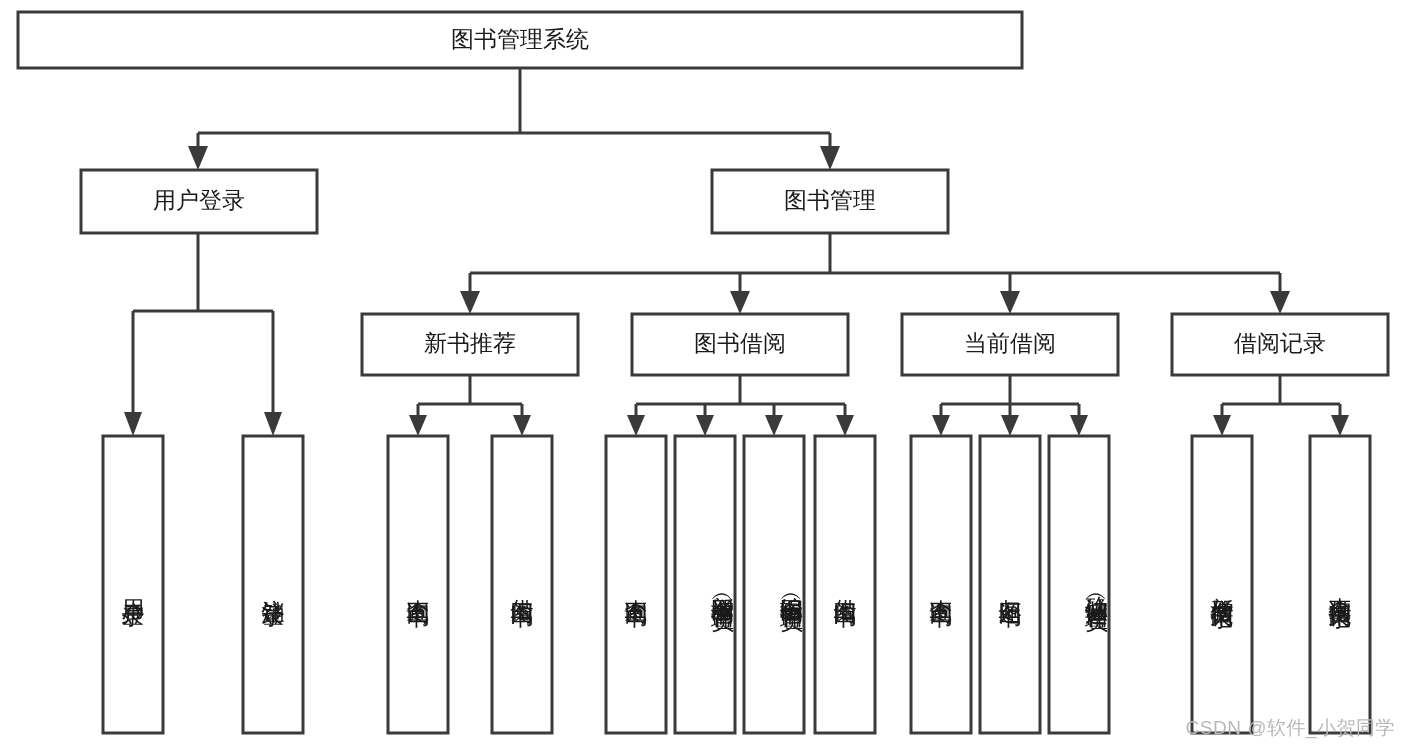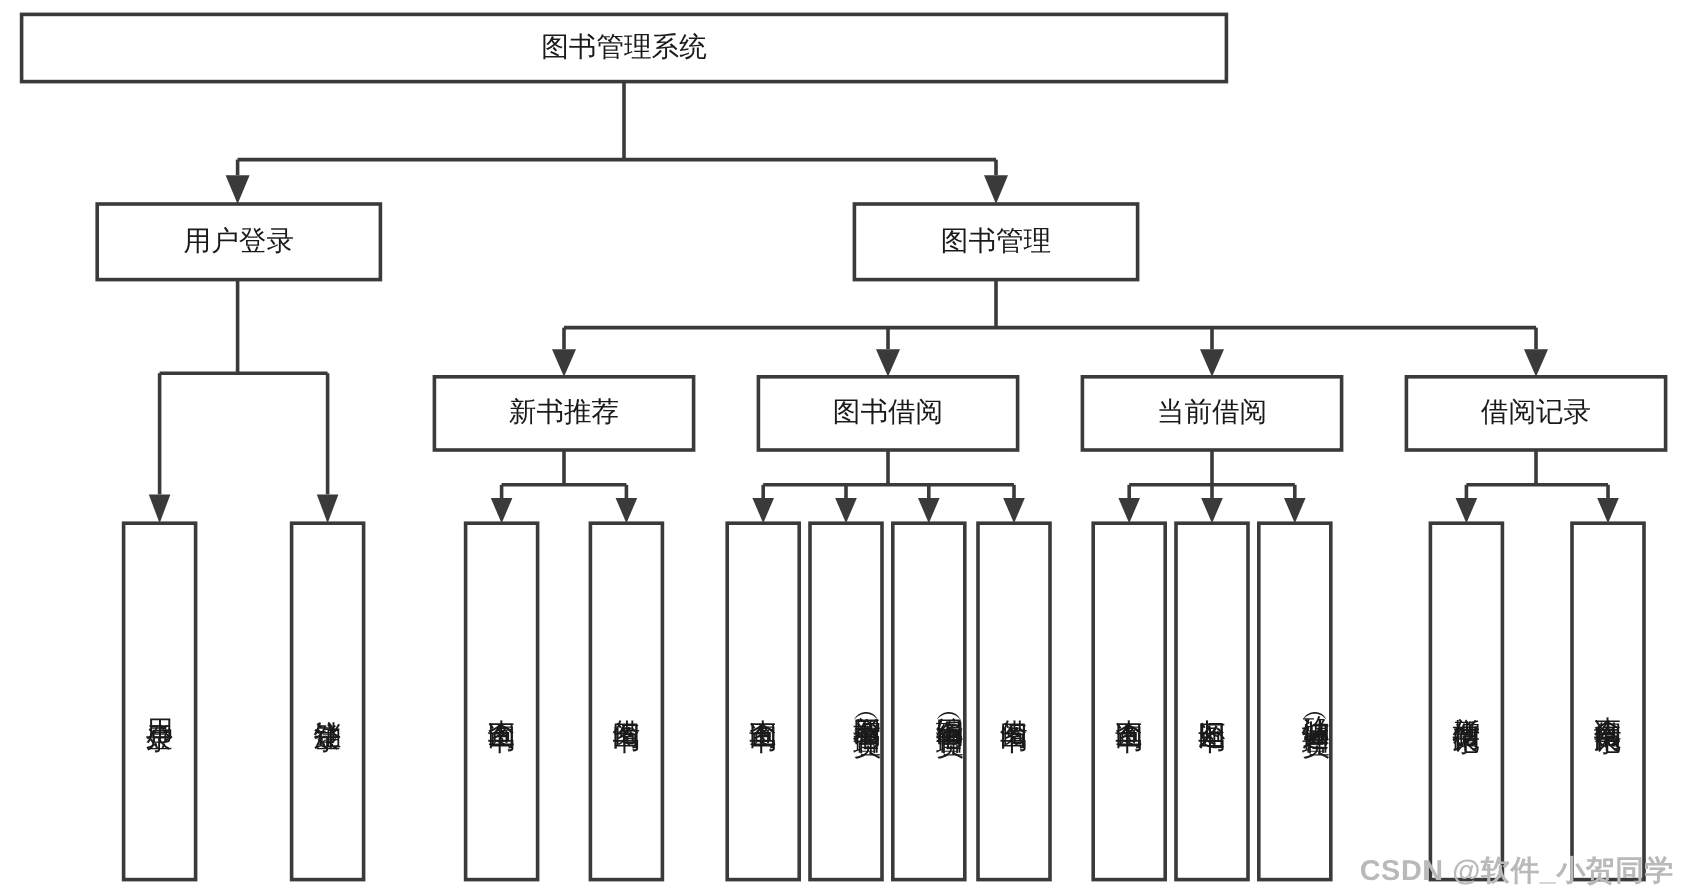--- a/index.html
+++ b/index.html
@@ -62,25 +62,24 @@
     justify-content: center;
     text-align: center;
     white-space: nowrap;
     pointer-events: none;
   }
   .watermark {
     position: absolute;
     right: 10px;
     bottom: 6px;
     font-family: "Liberation Sans", "DejaVu Sans", sans-serif;
-    font-size: 24px;
+    font-size: 19px;
     color: #b9b9b9;
     white-space: nowrap;
     letter-spacing: 0.5px;
-    font-weight: bold;
   }
 </style>
 </head>
 <body>
 
 <div id="diagram-root">
 
   <svg class="diagram-canvas" viewBox="0 0 1405 747">
 
     <g>

